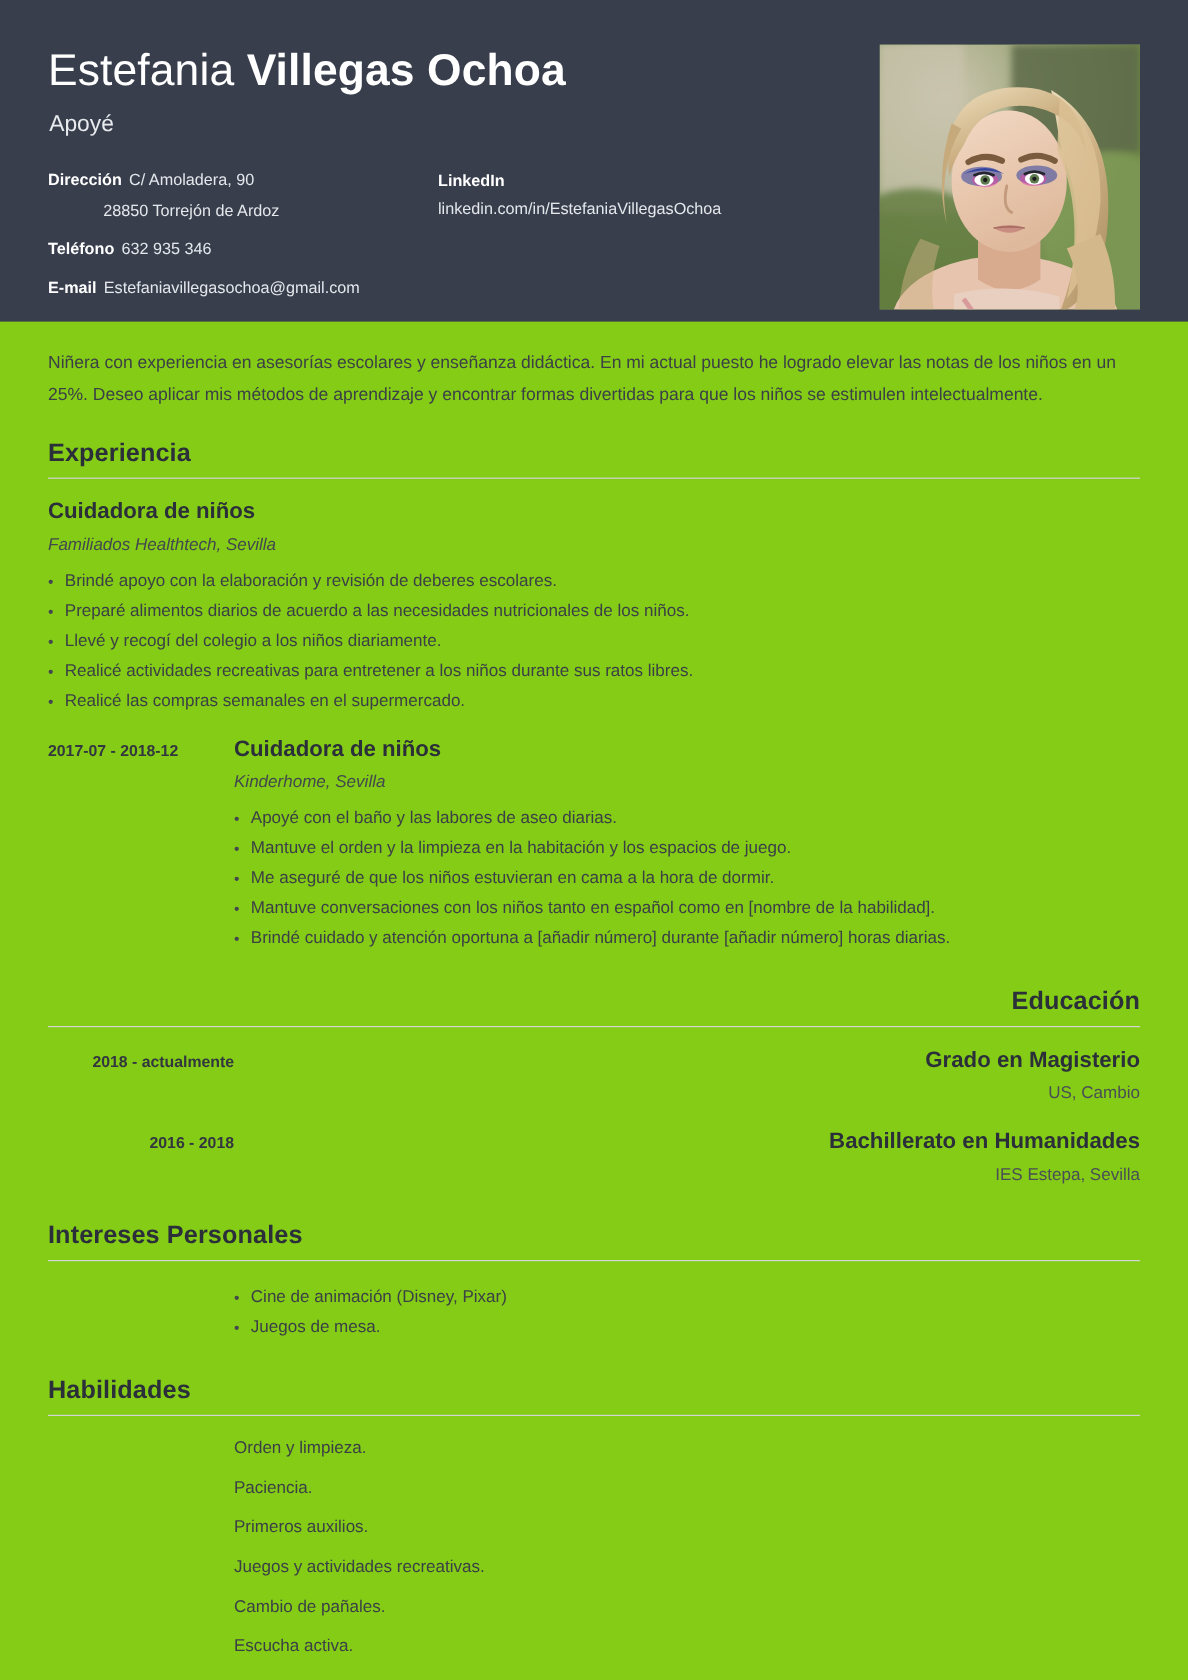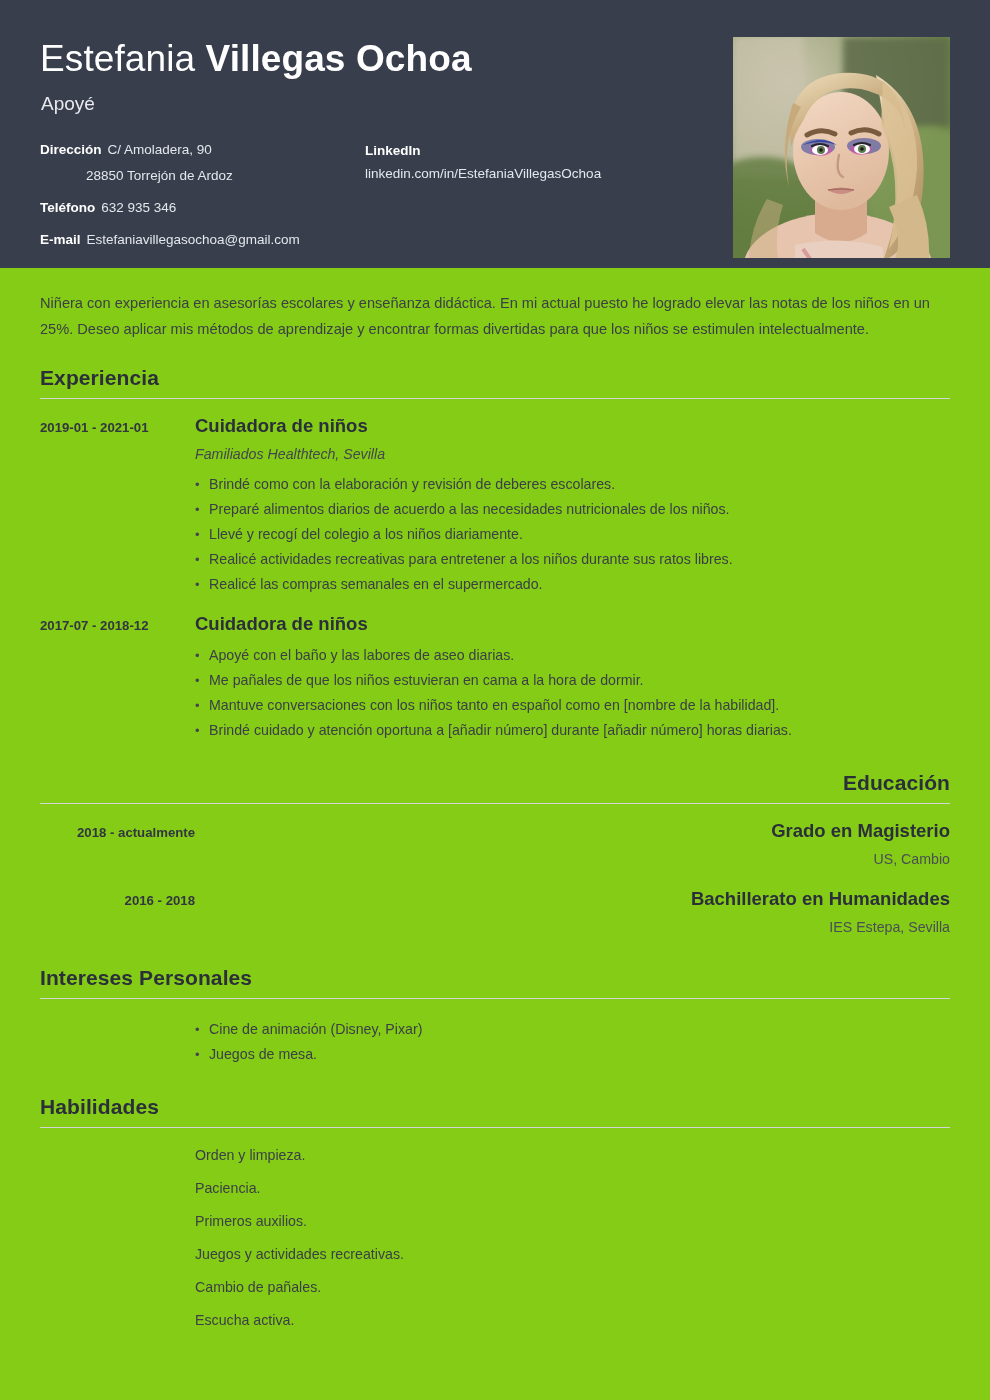--- a/index.html
+++ b/index.html
@@ -343,41 +343,42 @@
 
   <div class="body-wrap">
 
     <p class="summary">Niñera con experiencia en asesorías escolares y enseñanza didáctica. En mi actual puesto he logrado elevar las notas de los niños en un 25%. Deseo aplicar mis métodos de aprendizaje y encontrar formas divertidas para que los niños se estimulen intelectualmente.</p>
 
     <div class="section">
       <div class="section-title">Experiencia</div>
       <div class="section-rule"></div>
 
       <div class="entry">
-        <div class="entry-date">2019-01 - 2021-01</div>
         <div class="entry-main">
           <div class="entry-title">Cuidadora de niños</div>
           <div class="entry-sub">Familiados Healthtech, Sevilla</div>
           <ul class="bullets">
-            <li>Brindé como con la elaboración y revisión de deberes escolares.</li>
+            <li>Brindé apoyo con la elaboración y revisión de deberes escolares.</li>
             <li>Preparé alimentos diarios de acuerdo a las necesidades nutricionales de los niños.</li>
             <li>Llevé y recogí del colegio a los niños diariamente.</li>
             <li>Realicé actividades recreativas para entretener a los niños durante sus ratos libres.</li>
             <li>Realicé las compras semanales en el supermercado.</li>
           </ul>
         </div>
       </div>
 
       <div class="entry">
         <div class="entry-date">2017-07 - 2018-12</div>
         <div class="entry-main">
           <div class="entry-title">Cuidadora de niños</div>
+          <div class="entry-sub">Kinderhome, Sevilla</div>
           <ul class="bullets">
             <li>Apoyé con el baño y las labores de aseo diarias.</li>
-            <li>Me pañales de que los niños estuvieran en cama a la hora de dormir.</li>
+            <li>Mantuve el orden y la limpieza en la habitación y los espacios de juego.</li>
+            <li>Me aseguré de que los niños estuvieran en cama a la hora de dormir.</li>
             <li>Mantuve conversaciones con los niños tanto en español como en [nombre de la habilidad].</li>
             <li>Brindé cuidado y atención oportuna a [añadir número] durante [añadir número] horas diarias.</li>
           </ul>
         </div>
       </div>
     </div>
 
     <div class="section" style="margin-top:26px;text-align:right;">
       <div class="section-title">Educación</div>
       <div class="section-rule"></div>

